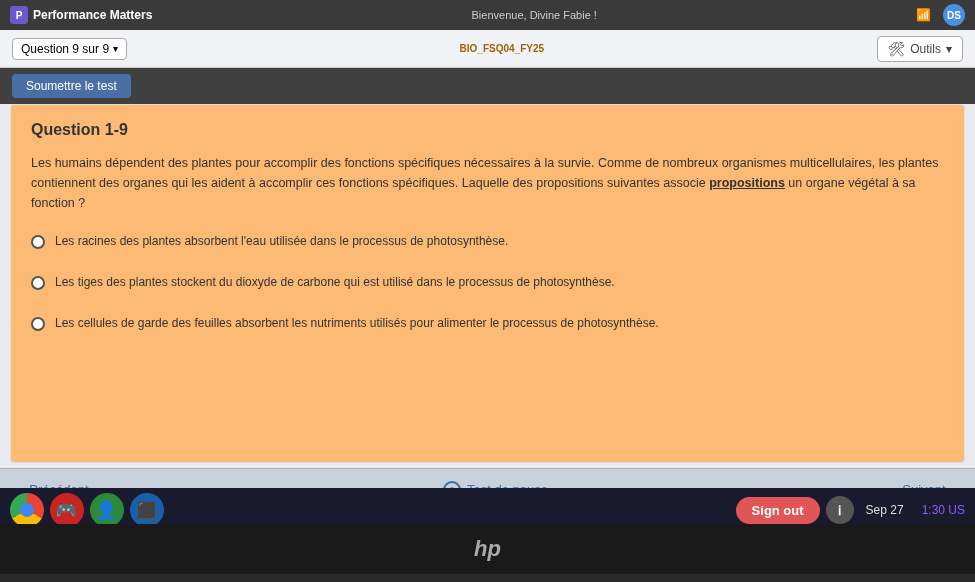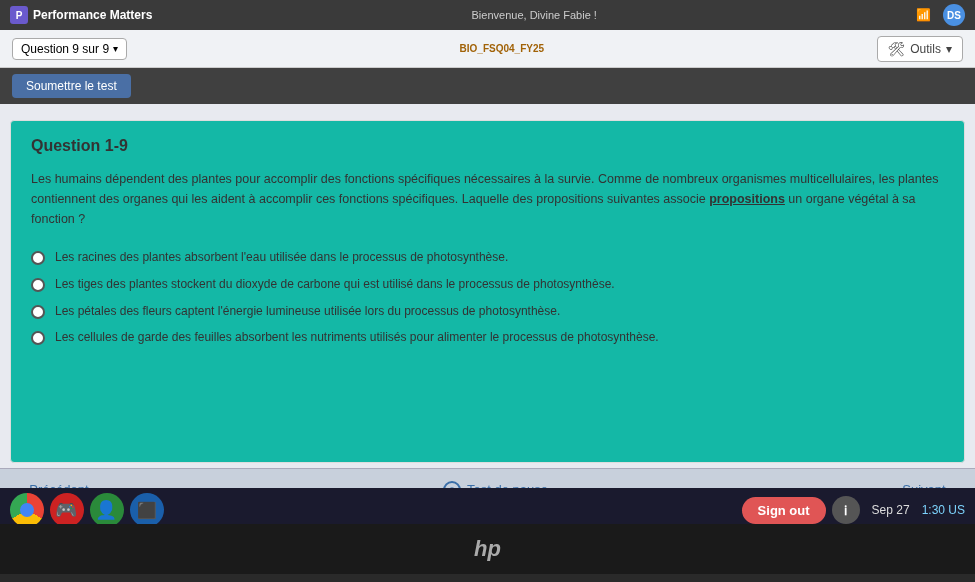--- a/index.html
+++ b/index.html
@@ -132,22 +132,22 @@
       color: white;
       border: none;
       border-radius: 4px;
       padding: 5px 14px;
       font-size: 12px;
       cursor: pointer;
     }
 
     
     .main-content {
-      background: #14b8a6;
-      margin: 16px 10px 5px 10px;
+      background: #fdba74;
+      margin: 0 10px 5px 10px;
       border-radius: 4px;
       border: 1px solid #ddd;
       padding: 16px 20px;
       flex: 1;
       overflow: hidden;
     }
 
     .question-title {
       font-size: 16px;
       font-weight: bold;
@@ -163,21 +163,21 @@
     }
 
     .question-text strong {
       font-weight: bold;
       text-decoration: underline;
     }
 
     .answer-options {
       display: flex;
       flex-direction: column;
-      gap: 10px;
+      gap: 24px;
     }
 
     .answer-option {
       display: flex;
       align-items: flex-start;
       gap: 10px;
       cursor: pointer;
     }
 
     .radio-circle {
@@ -322,23 +322,23 @@
       cursor: pointer;
     }
 
     .date-text {
       color: #ddd;
       font-size: 12px;
       margin-left: 6px;
     }
 
     .time-text {
-      color: #7dd3fc;
-      font-size: 12px;
-      margin-left: 6px;
+      color: #8b5cf6;
+      font-size: 12px;
+      margin-left: 12px;
     }
 
     
     .bottom-area {
       background: #1a1a1a;
       height: 50px;
       display: flex;
       align-items: center;
       justify-content: center;
       position: absolute;
@@ -395,24 +395,20 @@
       <div class="answer-option">
         <div class="radio-circle"></div>
         <span class="answer-text">Les racines des plantes absorbent l'eau utilisée dans le processus de photosynthèse.</span>
       </div>
       <div class="answer-option">
         <div class="radio-circle"></div>
         <span class="answer-text">Les tiges des plantes stockent du dioxyde de carbone qui est utilisé dans le processus de photosynthèse.</span>
       </div>
       <div class="answer-option">
         <div class="radio-circle"></div>
-        <span class="answer-text">Les pétales des fleurs captent l'énergie lumineuse utilisée lors du processus de photosynthèse.</span>
-      </div>
-      <div class="answer-option">
-        <div class="radio-circle"></div>
         <span class="answer-text">Les cellules de garde des feuilles absorbent les nutriments utilisés pour alimenter le processus de photosynthèse.</span>
       </div>
     </div>
   </div>
 
   <div class="nav-footer">
     <button class="nav-btn">
       <span>‹</span>
       <span>Précédent</span>
     </button>

